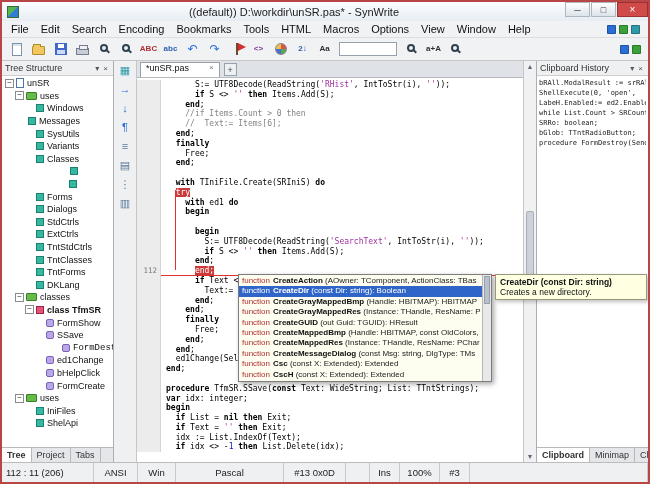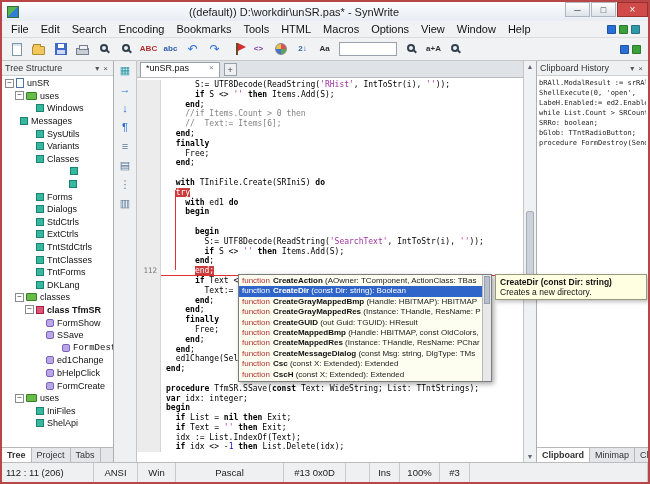--- a/index.html
+++ b/index.html
@@ -227,21 +227,21 @@
         <div class="trow" style="padding-left: 13px;">
           <span class="exp">−</span>
           <span class="ti ti-folder"></span>
           <span class="tlbl">uses</span>
         </div>
         <div class="trow" style="padding-left: 23px;">
           <span class="exp-sp"></span>
           <span class="ti ti-leaf"></span>
           <span class="tlbl">Windows</span>
         </div>
-        <div class="trow" style="padding-left: 7px; text-align: right;">
+        <div class="trow" style="padding-left: 15px; text-align: right;">
           <span class="exp-sp"></span>
           <span class="ti ti-leaf"></span>
           <span class="tlbl">Messages</span>
         </div>
         <div class="trow" style="padding-left: 23px;">
           <span class="exp-sp"></span>
           <span class="ti ti-leaf"></span>
           <span class="tlbl">SysUtils</span>
         </div>
         <div class="trow" style="padding-left: 23px;">

